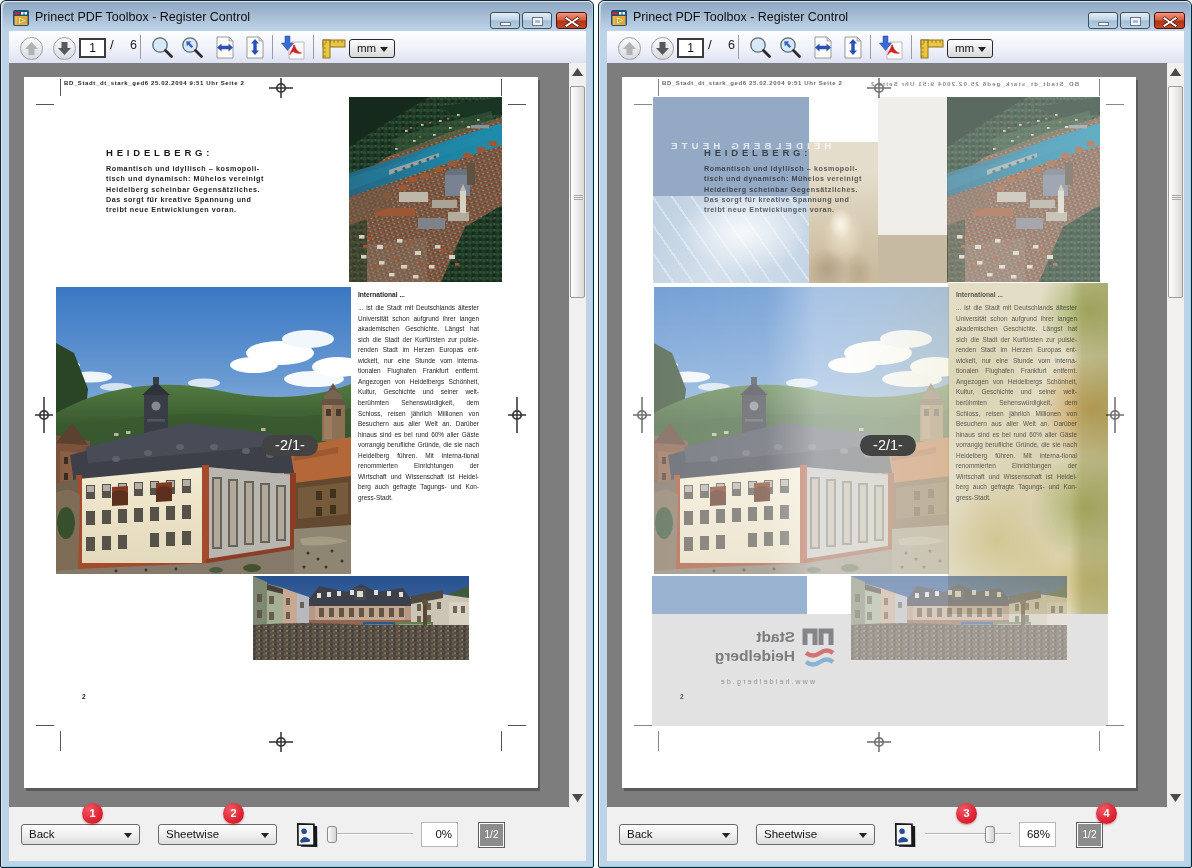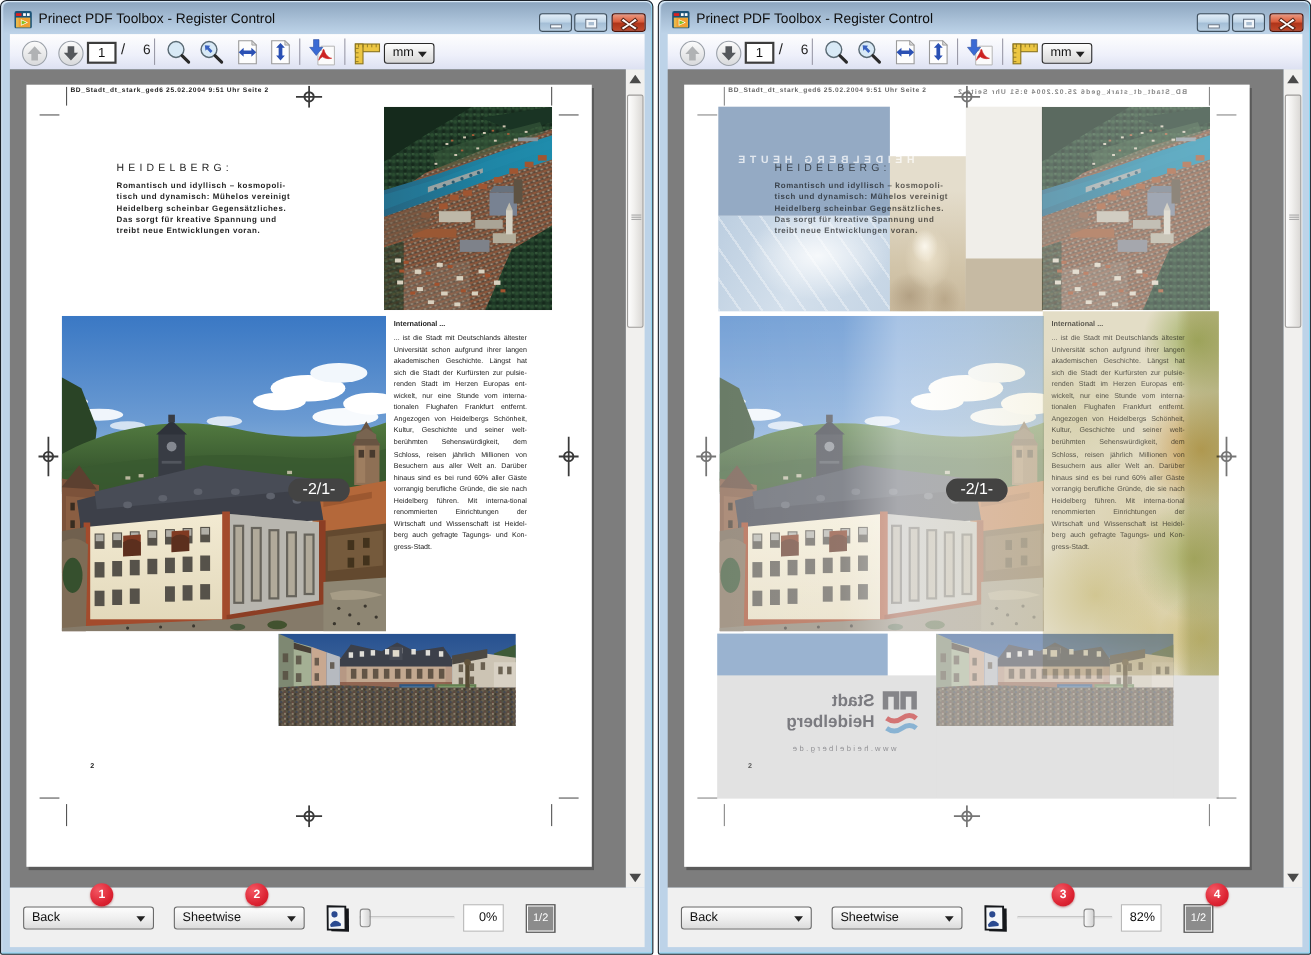--- a/index.html
+++ b/index.html
@@ -22,21 +22,21 @@
 .combo{position:absolute;top:17px;width:119px;height:21px;border:1px solid #6a6a6a;border-radius:3px;background:linear-gradient(#fdfdfd,#eeeeee 55%,#dcdcdc);font-size:11.5px;color:#111;line-height:19px;padding-left:7px}
 .carr{position:absolute;right:7px;top:8px;width:0;height:0;border-left:4.5px solid transparent;border-right:4.5px solid transparent;border-top:5px solid #222}
 .badge{position:absolute;width:21px;height:21px;border-radius:50%;background:radial-gradient(circle at 35% 30%,#f35864,#dd2433 60%,#c51322);color:#fff;font-size:11px;font-weight:bold;text-align:center;line-height:21px;box-shadow:0 1px 2px rgba(120,0,0,.4)}
 .pctbox{position:absolute;left:412px;top:15px;width:37px;height:25px;background:#fff;border:1px solid #b8b8b8;font-size:11.5px;color:#111;text-align:right;line-height:23px;padding-right:5px}
 .halfb{position:absolute;left:469px;top:15px;width:27px;height:26px;background:#8c8c8c;border:1px solid #5e5e5e;box-shadow:inset 0 0 0 1px #fdfdfd;color:#fff;font-size:10px;text-align:center;line-height:24px}
 .page{position:absolute;left:15px;top:14px;width:514px;height:711px;background:#fff;box-shadow:2px 3px 0 rgba(55,55,55,.5)}
 .slugtxt{position:absolute;left:40px;top:3px;font-size:6px;font-weight:bold;color:#222;letter-spacing:.62px;white-space:nowrap}
 .slugbar{position:absolute;left:36px;top:2px;width:1px;height:17px;background:#555}
 .cropv{position:absolute;width:1px;background:#555}
 .croph{position:absolute;height:1px;background:#555}
-.hdl{position:absolute;left:82px;top:70px;font-size:9.5px;font-weight:normal;letter-spacing:3.8px;color:#1a1a1a;white-space:nowrap}
+.hdl{position:absolute;left:82px;top:70px;font-size:9.5px;font-weight:bold;letter-spacing:3.8px;color:#1a1a1a;white-space:nowrap}
 .para{position:absolute;left:82px;top:87px;width:184px;font-size:7.2px;font-weight:bold;letter-spacing:.55px;line-height:10.3px;color:#1f1f1f}
 .intl{position:absolute;left:334px;top:213px;width:121px;font-size:6.45px;line-height:10.55px;color:#1c1c1c;text-align:justify}
 .intl b{display:block;font-size:6.6px;margin-bottom:2.5px;text-align:left}
 .pill{position:absolute;left:238px;top:358px;width:56px;height:21px;border-radius:10.5px;background:#434343;color:#fff;font-size:14.5px;text-align:center;line-height:20px}
 .pnum{position:absolute;left:58px;top:616px;font-size:6.5px;font-weight:bold;color:#222}
 .aerial{position:absolute;left:325px;top:20px;width:153px;height:185px;overflow:hidden}
 .aerial svg{filter:blur(0.5px)}
 .market svg{filter:blur(0.4px)}
 .mainph{position:absolute;left:32px;top:210px;width:295px;height:287px;overflow:hidden}
 .market{position:absolute;left:229px;top:499px;width:216px;height:84px;overflow:hidden}
@@ -1090,17 +1090,17 @@
       <svg class="abs" style="left:284px;top:14px" width="30" height="30">
 <g transform="rotate(-6 14 14)">
 <path d="M9,4 L25,6 L23,27 L7,25 Z" fill="#16181c"></path>
 <path d="M6,2 L22,4 L20,25 L4,23 Z" fill="#f4f6f8" stroke="#16181c" stroke-width="1.7"></path>
 <circle cx="11.5" cy="10" r="2.8" fill="#2a4a90"></circle>
 <path d="M6.5,19 Q11.5,12.5 16.5,19 L16,21 L7,21 Z" fill="#2a4a90"></path>
 </g>
 </svg>
       <div class="abs" style="left:318px;top:26px;width:86px;height:2px;background:#b4b4b4;border-bottom:1px solid #fff"></div>
       <div class="abs" style="left:378px;top:19px;width:10px;height:17px;border:1px solid #8a8a8a;border-radius:3px;background:linear-gradient(90deg,#fafafa,#d4d4d4)"></div>
-      <div class="pctbox">82%</div>
+      <div class="pctbox">68%</div>
       <div class="halfb">1/2</div>
       <div class="badge" style="left:349px;top:-4px">3</div>
       <div class="badge" style="left:489px;top:-4px">4</div>
     </div>
   </div>
 </body></html>

